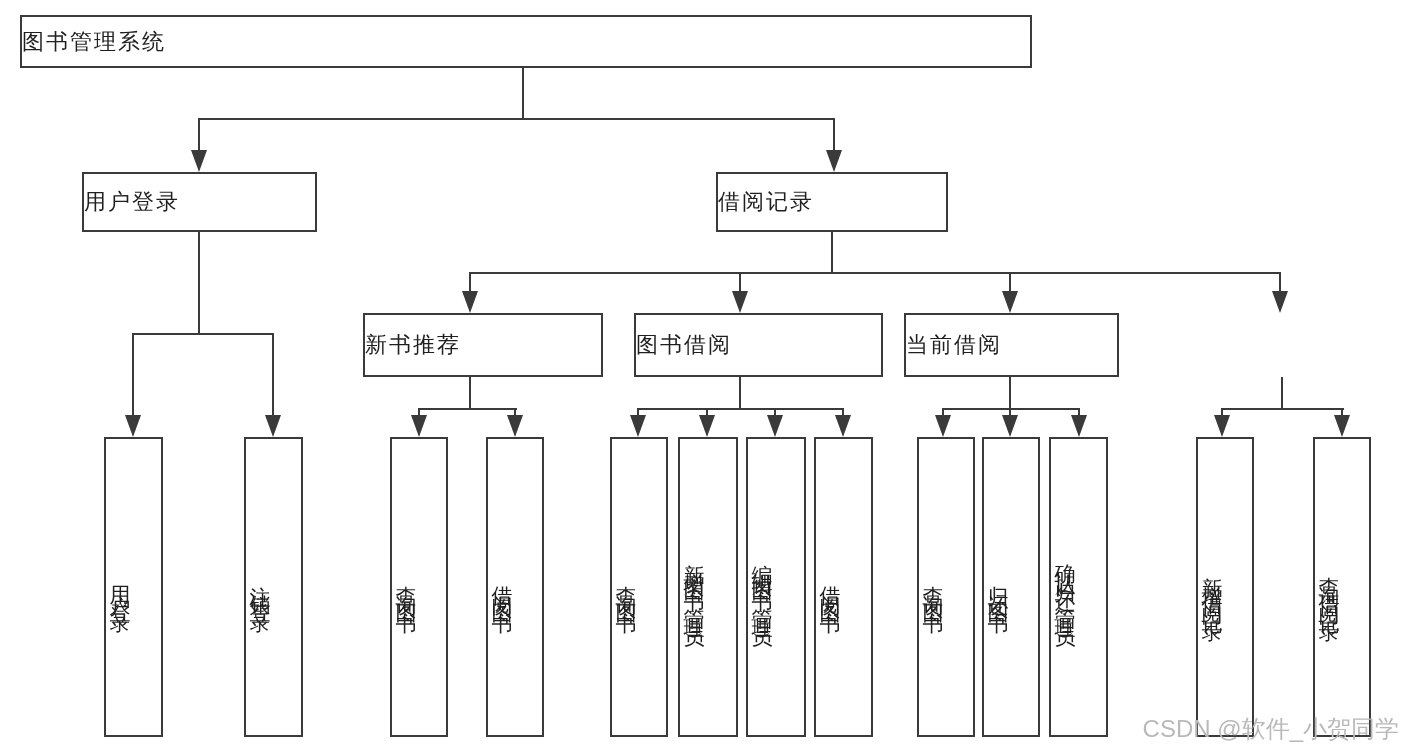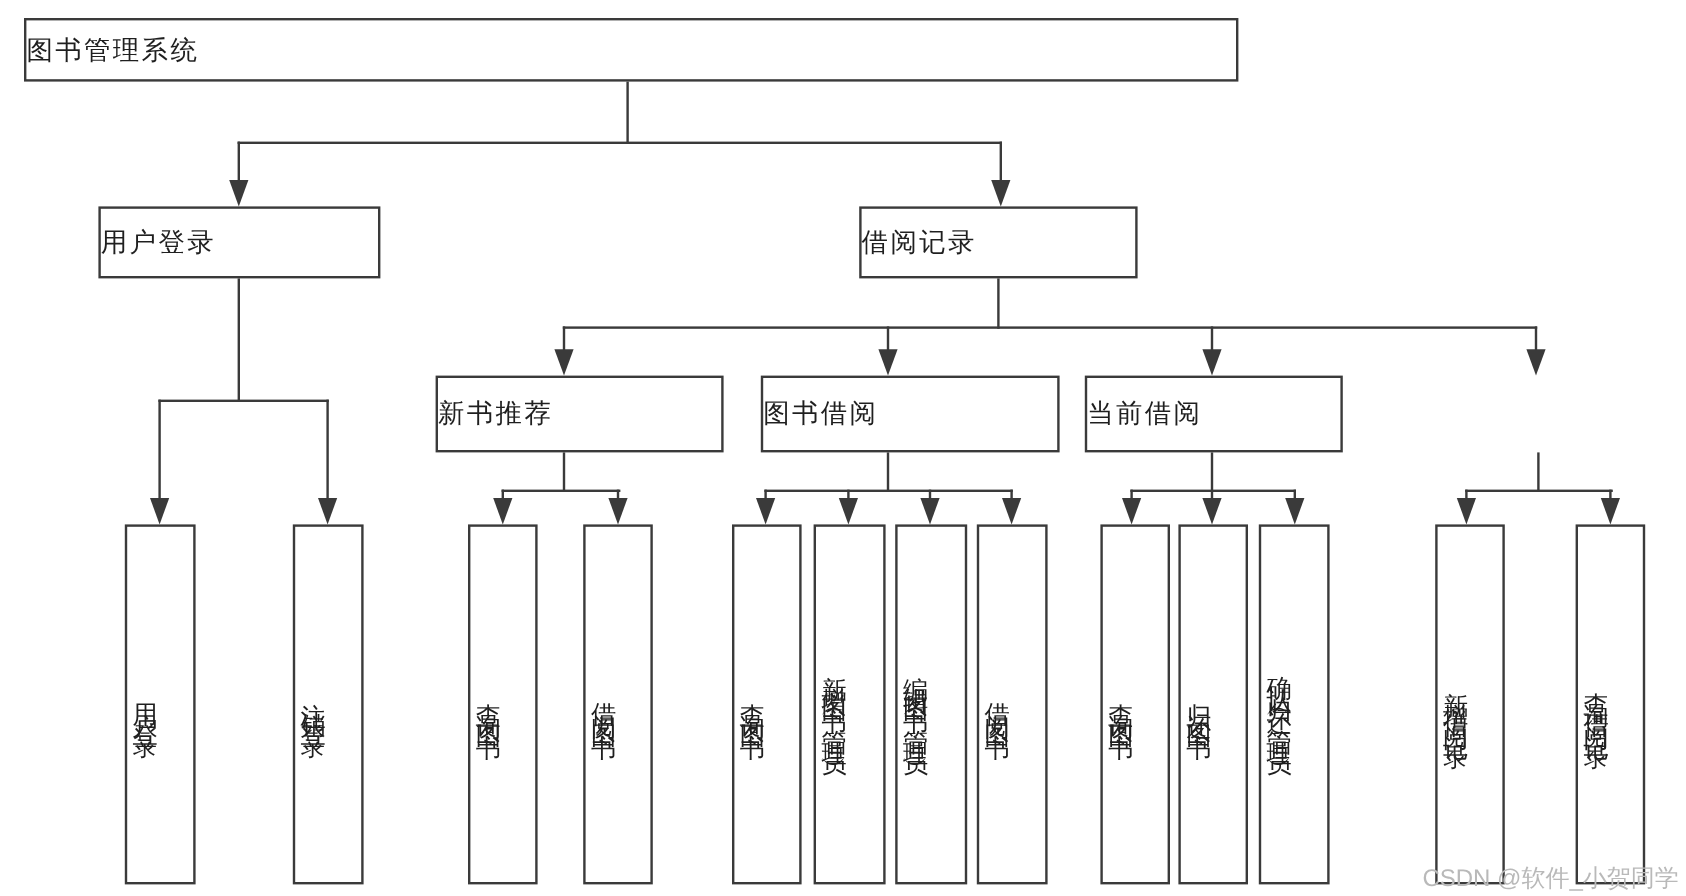--- a/index.html
+++ b/index.html
@@ -45,21 +45,21 @@
   .arrow{
     position:absolute;
     width:0;height:0;
     border-left:8px solid transparent;
     border-right:8px solid transparent;
     border-top:22px solid var(--line);
   }
   .watermark{
     position:absolute;
     right:6px;bottom:2px;
-    font-size:20px;
+    font-size:24px;
     color:var(--watermark);
     z-index:20;
     white-space:nowrap;
   }
 </style>
 </head>
 <body>
 
 <div class="stage">
 

